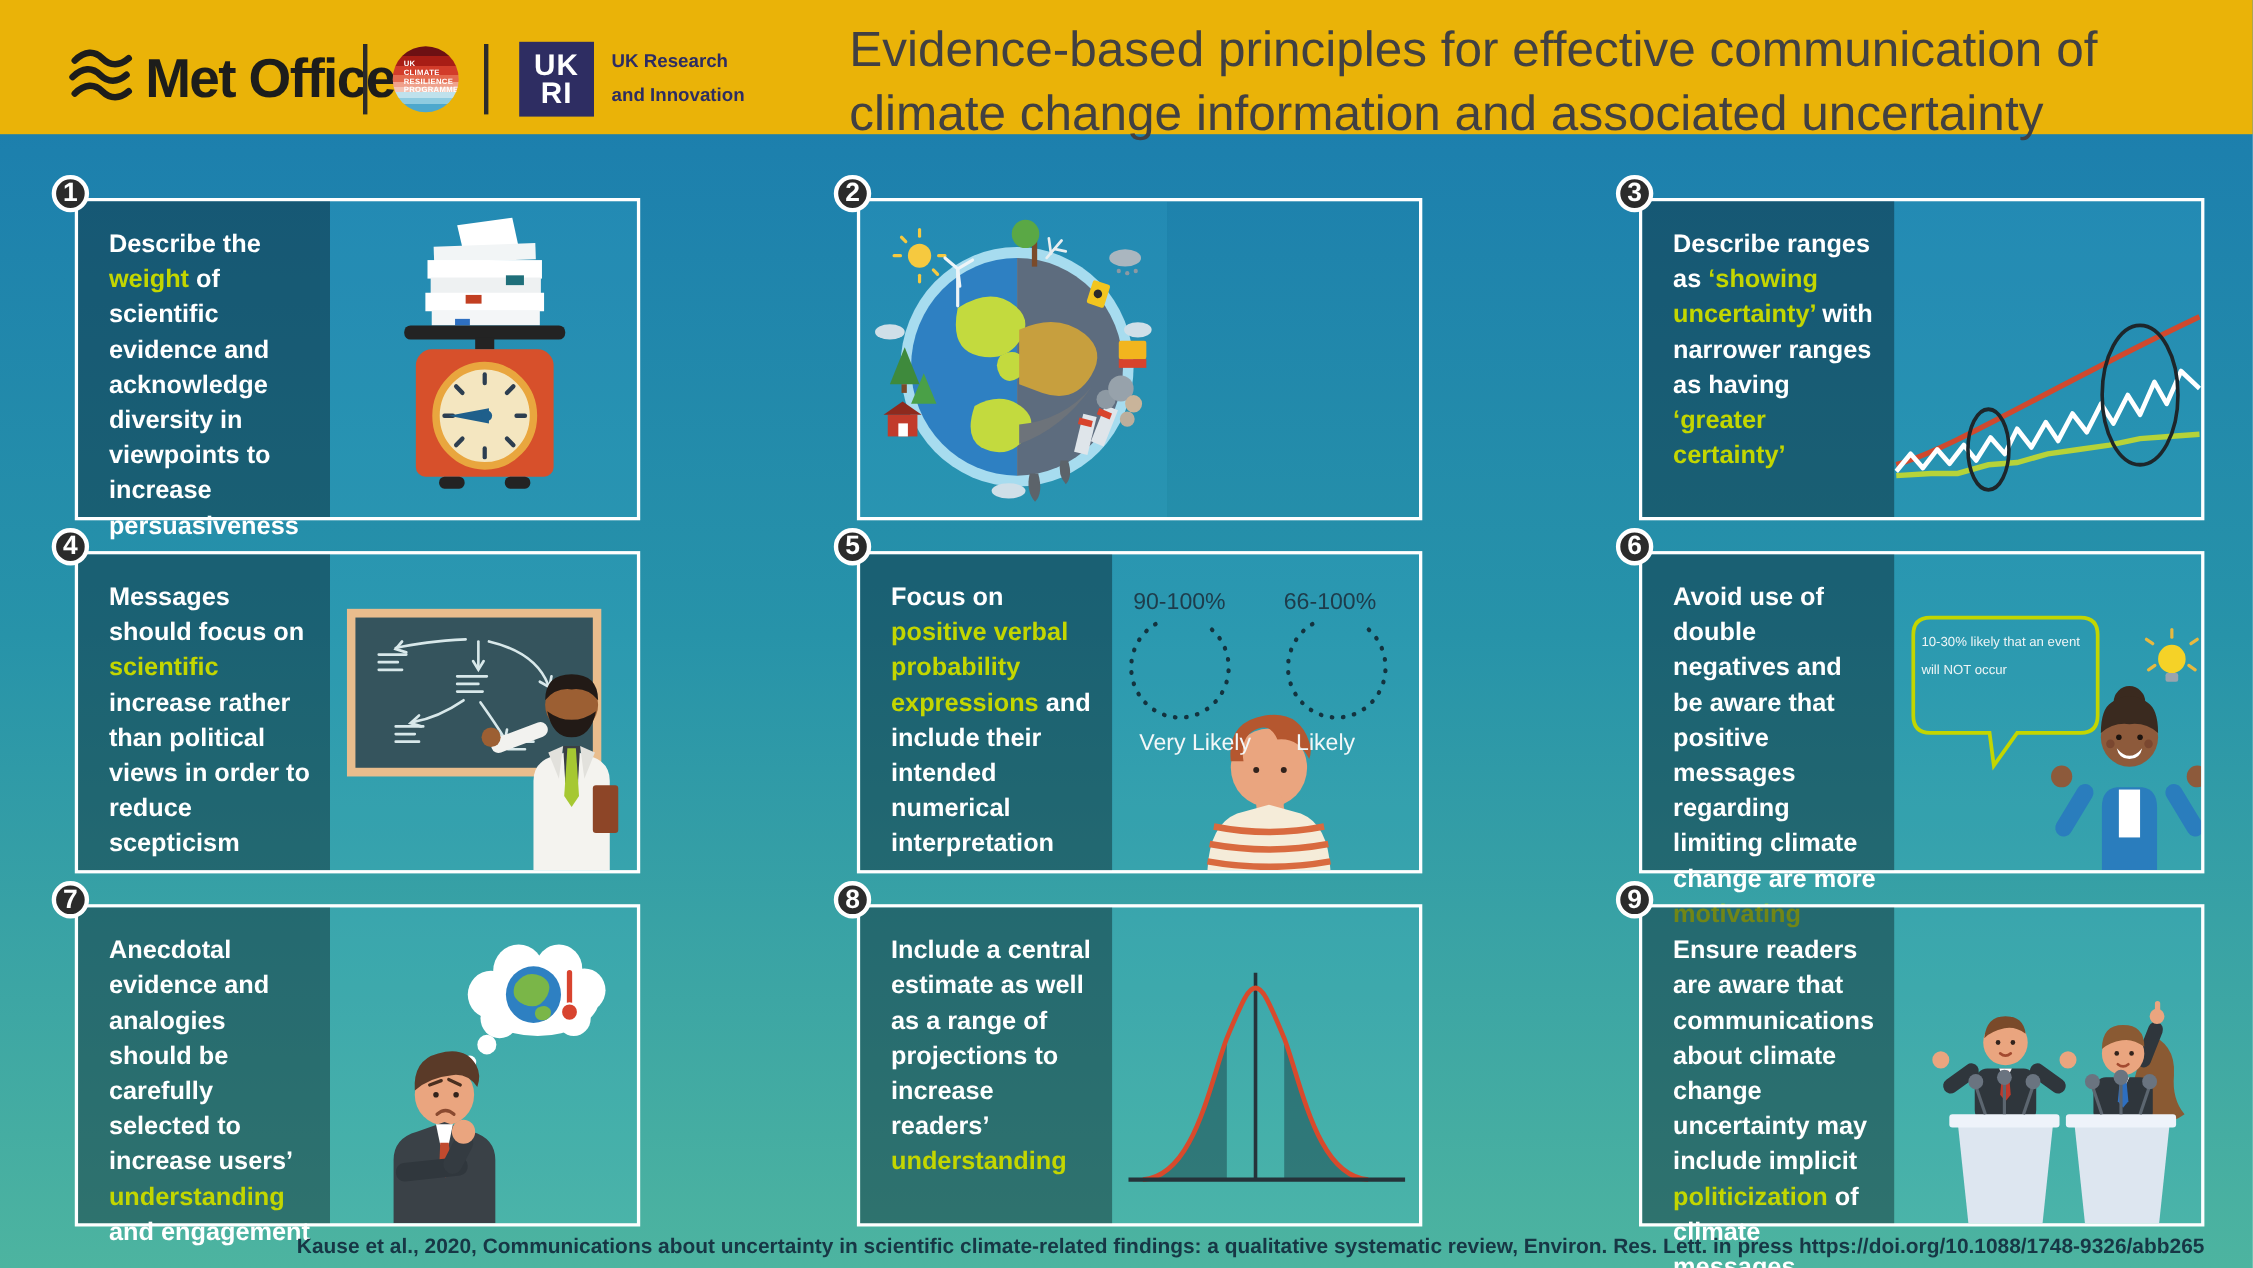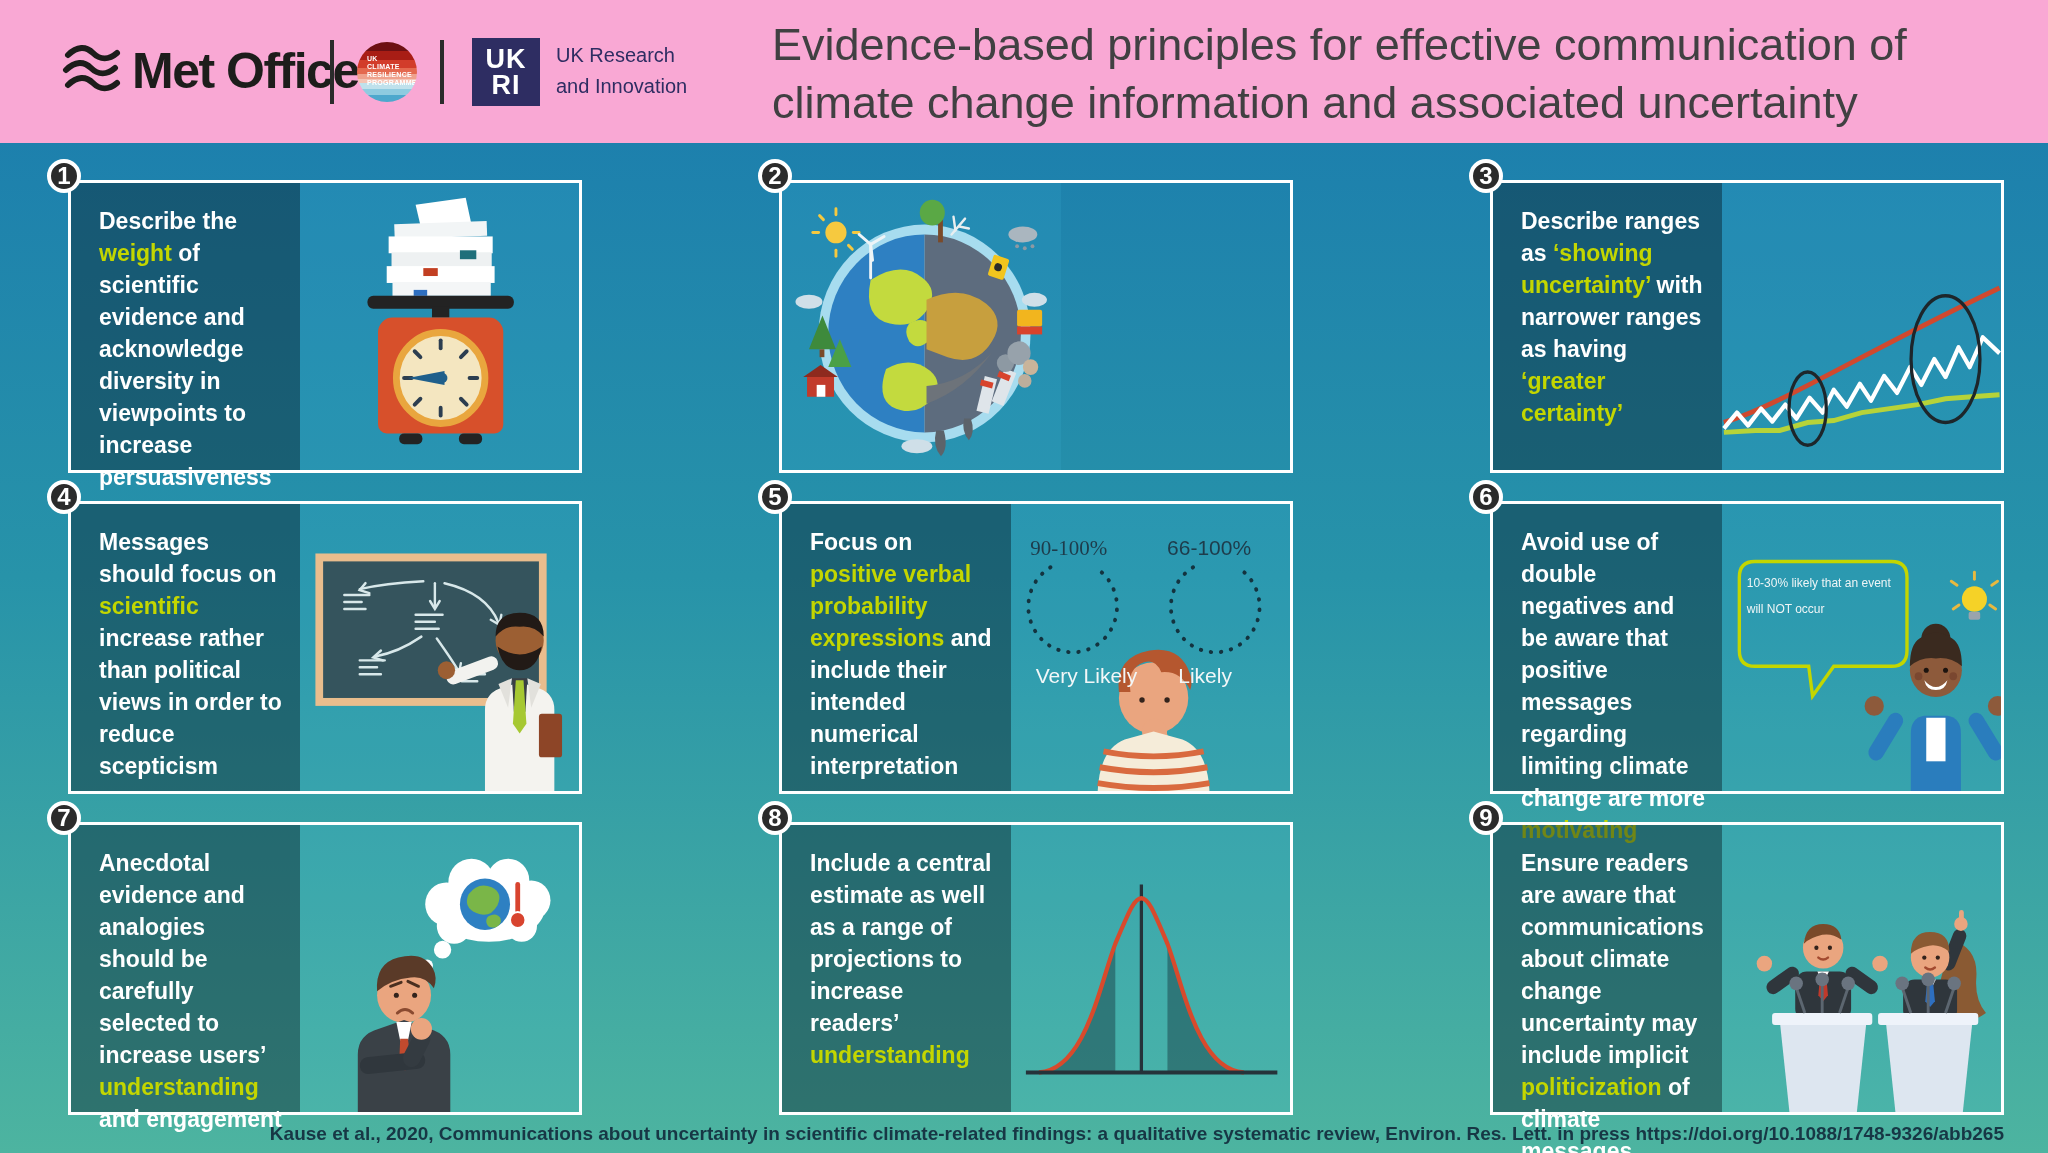--- a/index.html
+++ b/index.html
@@ -3,34 +3,34 @@
 <meta charset="utf-8">
 <style>
   * { margin:0; padding:0; box-sizing:border-box; }
   html,body { width:2048px; height:1153px; overflow:hidden; }
   body {
     font-family:"Liberation Sans","DejaVu Sans",sans-serif;
     background:linear-gradient(180deg,#1a79ab 0%,#1d80ad 12%,#2793a9 50%,#4db4a0 100%);
     position:relative;
   }
   
-  .header { position:absolute; top:0; left:0; width:2048px; height:143px; background:#f9a8d4; z-index:5; }
+  .header { position:absolute; top:0; left:0; width:2048px; height:122px; background:#eab308; z-index:5; }
   .mo-icon { position:absolute; left:62px; top:44px; width:60px; height:56px; }
   .mo-text { position:absolute; left:132px; top:42px; font-size:50px; font-weight:800; color:#1d1d1b; letter-spacing:-1.5px; }
   .logo-sep { position:absolute; top:40px; width:4px; height:64px; background:#2b2b2b; }
   .sep1 { left:330px; } .sep2 { left:440px; }
   .ukcrp {
     position:absolute; left:357px; top:42px; width:60px; height:60px; border-radius:50%;
     background:linear-gradient(180deg,#6d1013 0%,#6d1013 15%,#a81d15 15%,#a81d15 30%,#d23c2a 30%,#d23c2a 44%,#e4694f 44%,#e4694f 54%,#efa18c 54%,#efa18c 62%,#f4c3b4 62%,#f4c3b4 69%,#bfe1ec 69%,#bfe1ec 78%,#8ecbe0 78%,#8ecbe0 88%,#4da8cd 88%,#4da8cd 100%);
     overflow:hidden;
   }
   .ukcrp-text { position:absolute; left:10px; top:13px; color:#fff; font-size:7px; line-height:8px; font-weight:700; letter-spacing:.3px; }
   .ukri-box { position:absolute; left:472px; top:38px; width:68px; height:68px; background:#2e2d62; color:#fff;
     display:flex; flex-direction:column; align-items:center; justify-content:center; font-weight:800; font-size:27px; line-height:26px; letter-spacing:1px; }
-  .ukri-name { position:absolute; left:556px; top:40px; font-size:20px; line-height:31px; font-weight:400; color:#2e2d62; }
+  .ukri-name { position:absolute; left:556px; top:40px; font-size:17px; line-height:31px; font-weight:700; color:#2e2d62; }
   .poster-title { position:absolute; left:772px; top:16px; font-size:45px; line-height:58px; font-weight:400; color:#414042; }
   
   .grid {
     position:absolute; left:0; top:143px; width:2048px;
     padding:37px 44px 0 68px;
     display:grid; grid-template-columns:514px 514px 514px; grid-template-rows:293px 293px 293px;
     column-gap:197px; row-gap:28px;
   }
   .card { position:relative; border:3px solid #ffffff; display:flex; }
   .badge {
@@ -42,21 +42,21 @@
     width:45%; background:rgba(14,38,48,0.45);
     padding:22px 14px 0 28px; color:#ffffff; font-weight:700; font-size:23px; line-height:32px;
   }
   .hl { color:#c3d600;text-align:right; }
   .card-illus { width:55%; position:relative; background:rgba(70,195,230,0.12); overflow:hidden; }
   .card-illus svg { position:absolute; left:0; top:0; width:100%; height:100%; }
   
   .c5-label { position:absolute; font-size:21px; font-weight:400; white-space:nowrap; }
   .c5-value { color:#1e3c4b; }
   .c5-term  { color:#f2f7f8;margin-top:48px; }
-  .c5-lv { left:7%;  top:11%;font-family:Liberation Serif, serif; }
+  .c5-lv { left:7%;  top:11%; }
   .c5-rv { left:56%; top:11%; }
   .c5-lt { left:9%;  top:39%; }
   .c5-rt { left:60%; top:39%; }
   
   .bubble-text { position:absolute; left:9%; top:23%; width:56%; color:#eef5f6; font-size:12px; line-height:26px; font-weight:400; }
   
   .footer { position:absolute; right:44px; bottom:8px; font-size:19px; font-weight:700; color:#173745; }
 </style>
 </head>
 <body>

